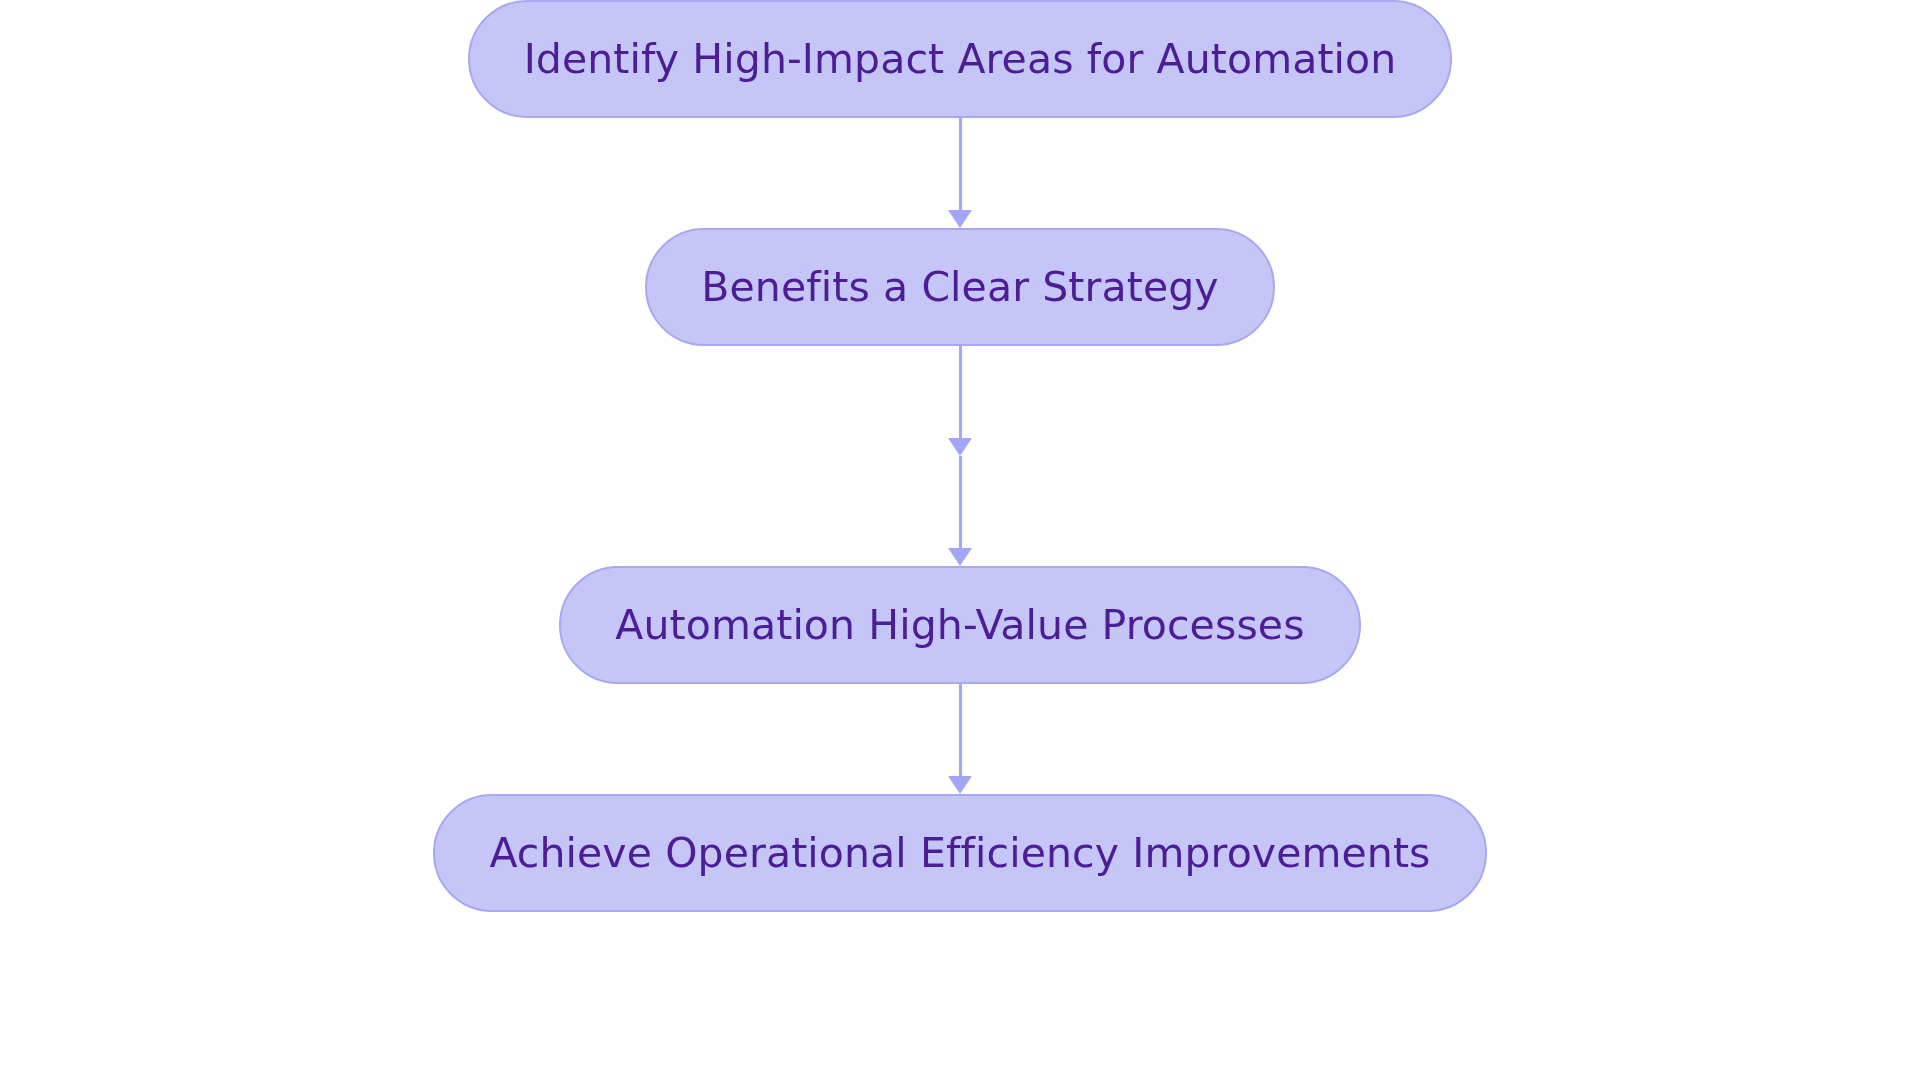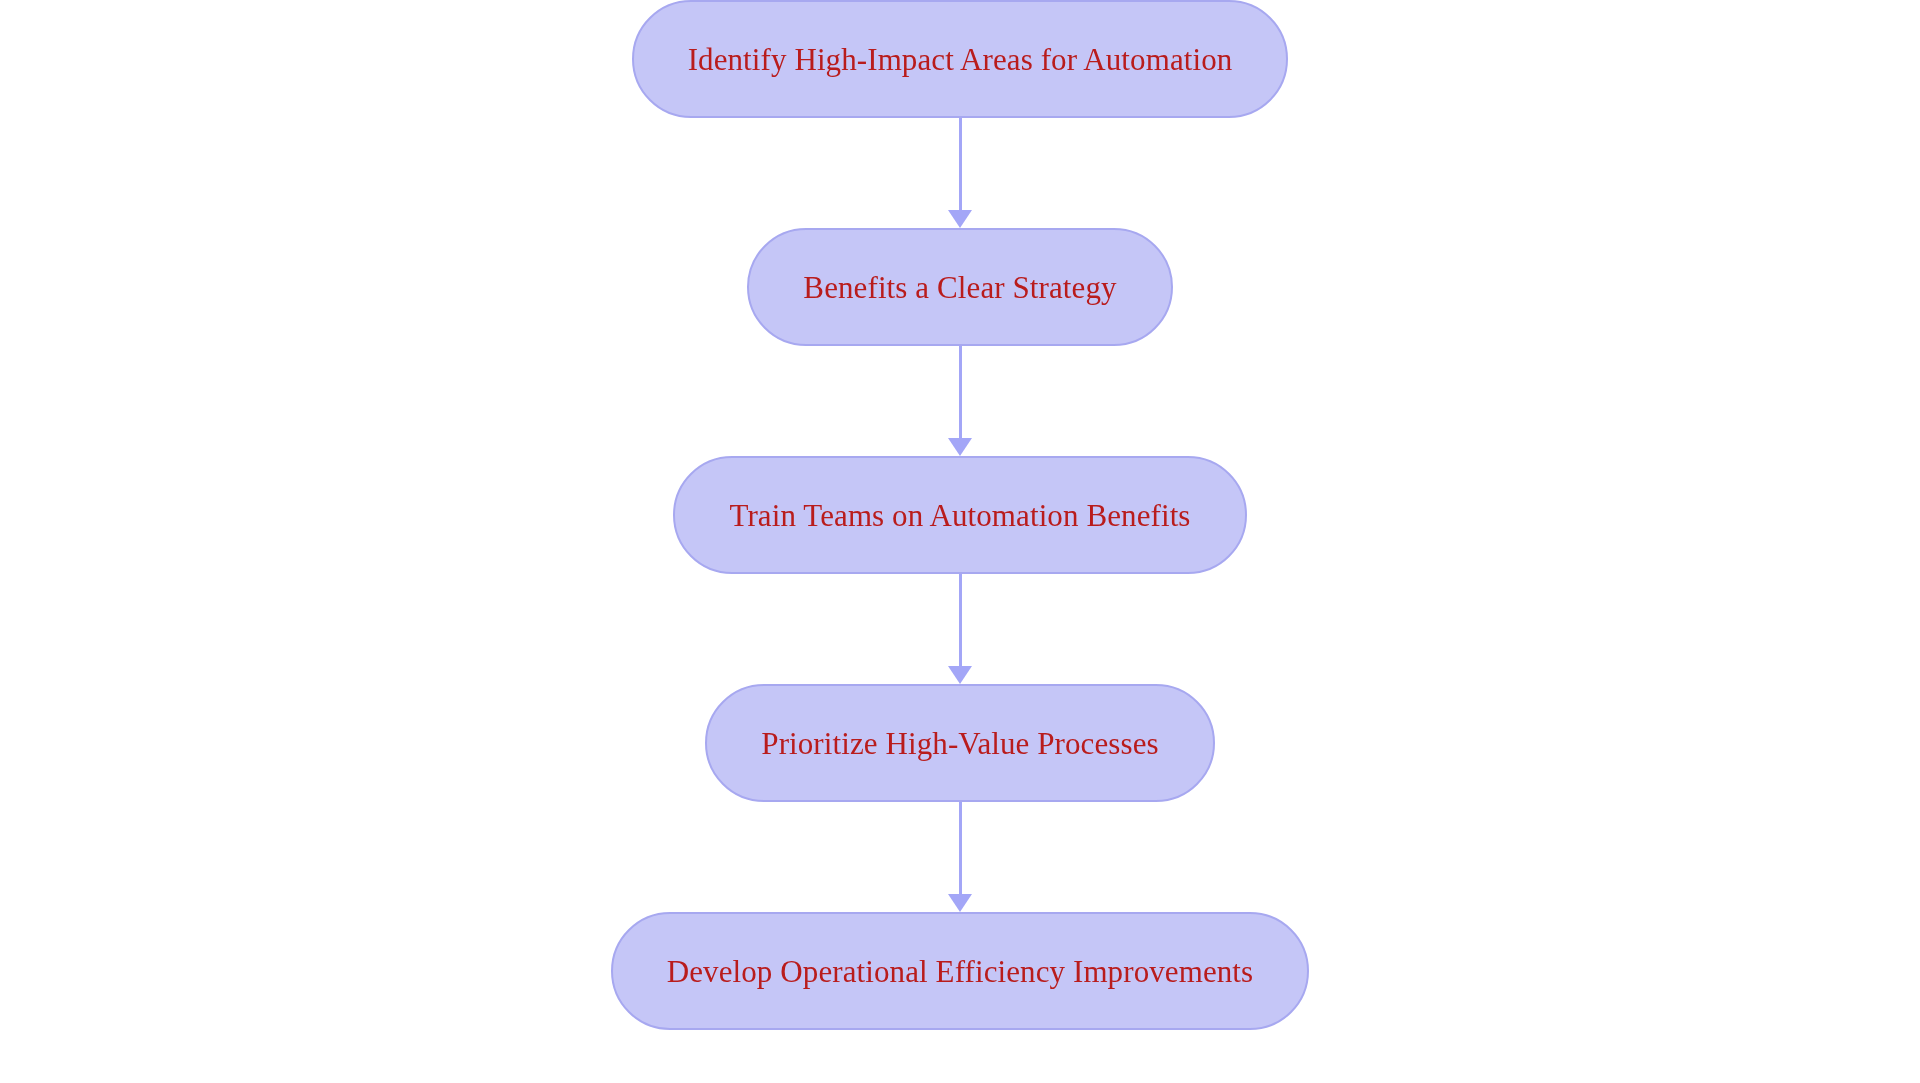--- a/index.html
+++ b/index.html
@@ -35,27 +35,26 @@
     height: 118px;
     border-radius: 59px;
     background: #c5c6f7;
     border: 2px solid #a7a8f0;
     display: flex;
     align-items: center;
     justify-content: center;
     padding: 0 54px;
   }
   .node-label {
-    color: #b91c1c;
-    font-size: 31px;
+    color: #4c1d95;
+    font-size: 41px;
     font-weight: 400;
     letter-spacing: 0.1px;
     white-space: nowrap;
     line-height: 1;
-    font-family: Liberation Serif, serif;
   }
   .connector {
     width: 26px;
     height: 110px;
     position: relative;
     display: flex;
     flex-direction: column;
     align-items: center;
   }
   .connector-line {
@@ -88,36 +87,33 @@
 
     <div class="node">
       <span class="node-label">Benefits a Clear Strategy</span>
     </div>
 
     <div class="connector">
       <div class="connector-line"></div>
       <div class="connector-head"></div>
     </div>
 
+
+    <div class="connector">
+      <div class="connector-line"></div>
+      <div class="connector-head"></div>
+    </div>
+
     <div class="node">
-      <span class="node-label">Train Teams on Automation Benefits</span>
+      <span class="node-label">Automation High-Value Processes</span>
     </div>
 
     <div class="connector">
       <div class="connector-line"></div>
       <div class="connector-head"></div>
     </div>
 
     <div class="node">
-      <span class="node-label">Prioritize High-Value Processes</span>
-    </div>
-
-    <div class="connector">
-      <div class="connector-line"></div>
-      <div class="connector-head"></div>
-    </div>
-
-    <div class="node">
-      <span class="node-label">Develop Operational Efficiency Improvements</span>
+      <span class="node-label">Achieve Operational Efficiency Improvements</span>
     </div>
 
   </div>
 </div>
 
 </body></html>

